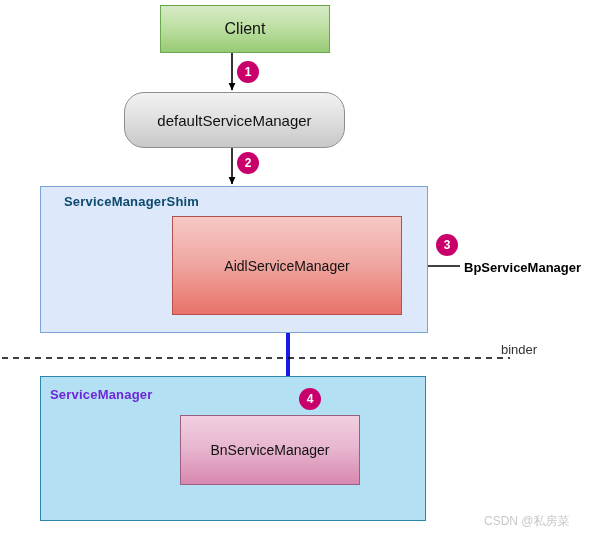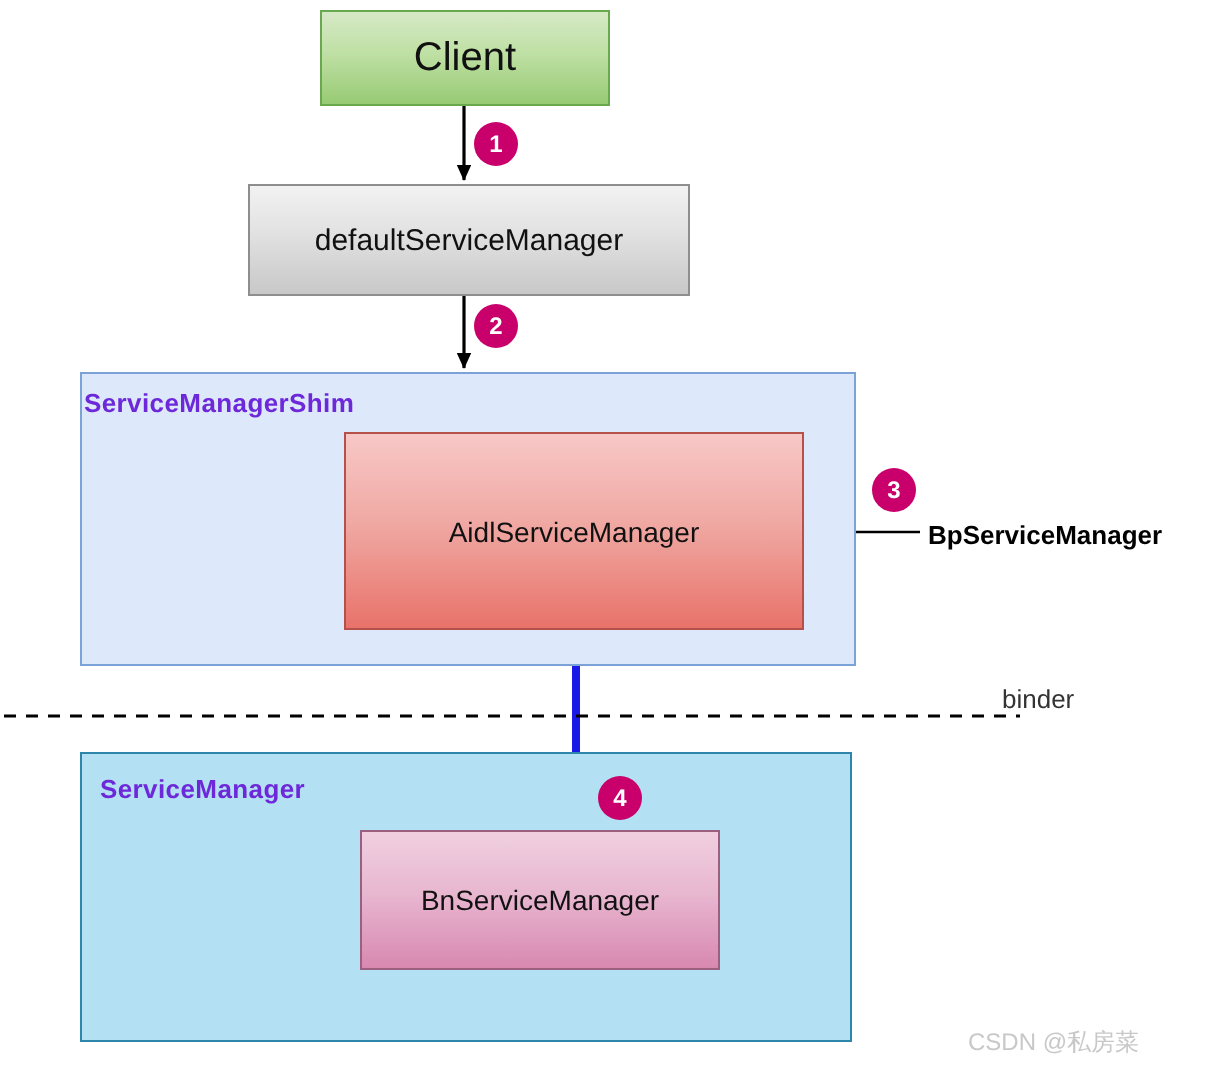--- a/index.html
+++ b/index.html
@@ -25,56 +25,56 @@
     align-items: center;
     justify-content: center;
     text-align: center;
     color: #111111;
   }
 
   
   #client-box {
     left: 160px;
     top: 5px;
-    width: 145px;
+    width: 170px;
     height: 48px;
     background: linear-gradient(180deg, #d6e9c6 0%, #bfe0a4 45%, #97ca74 100%);
     border: 1px solid #6aa84f;
-    font-size: 20px;
+    font-size: 16px;
   }
 
   
   #default-sm-box {
     left: 124px;
     top: 92px;
     width: 221px;
     height: 56px;
     background: linear-gradient(180deg, #f2f2f2 0%, #e3e3e3 40%, #c8c8c8 100%);
     border: 1px solid #8e8e8e;
-    border-radius: 0;
+    border-radius: 20px;
     font-size: 15px;
   }
 
   
   #shim-container {
     left: 40px;
     top: 186px;
     width: 388px;
     height: 147px;
     background: #dde8fa;
     border: 1px solid #7ba3d8;
     display: block;
   }
   #shim-container .container-title {
     position: absolute;
-    left: 1px;
+    left: 23px;
     top: 7px;
     font-size: 13px;
     font-weight: bold;
-    color: #6d28d9;
+    color: #0c4a6e;
     letter-spacing: 0.2px;
   }
 
   
   #aidl-box {
     left: 172px;
     top: 216px;
     width: 230px;
     height: 99px;
     background: linear-gradient(180deg, #f7c8c6 0%, #f0a9a4 45%, #e8736a 100%);

